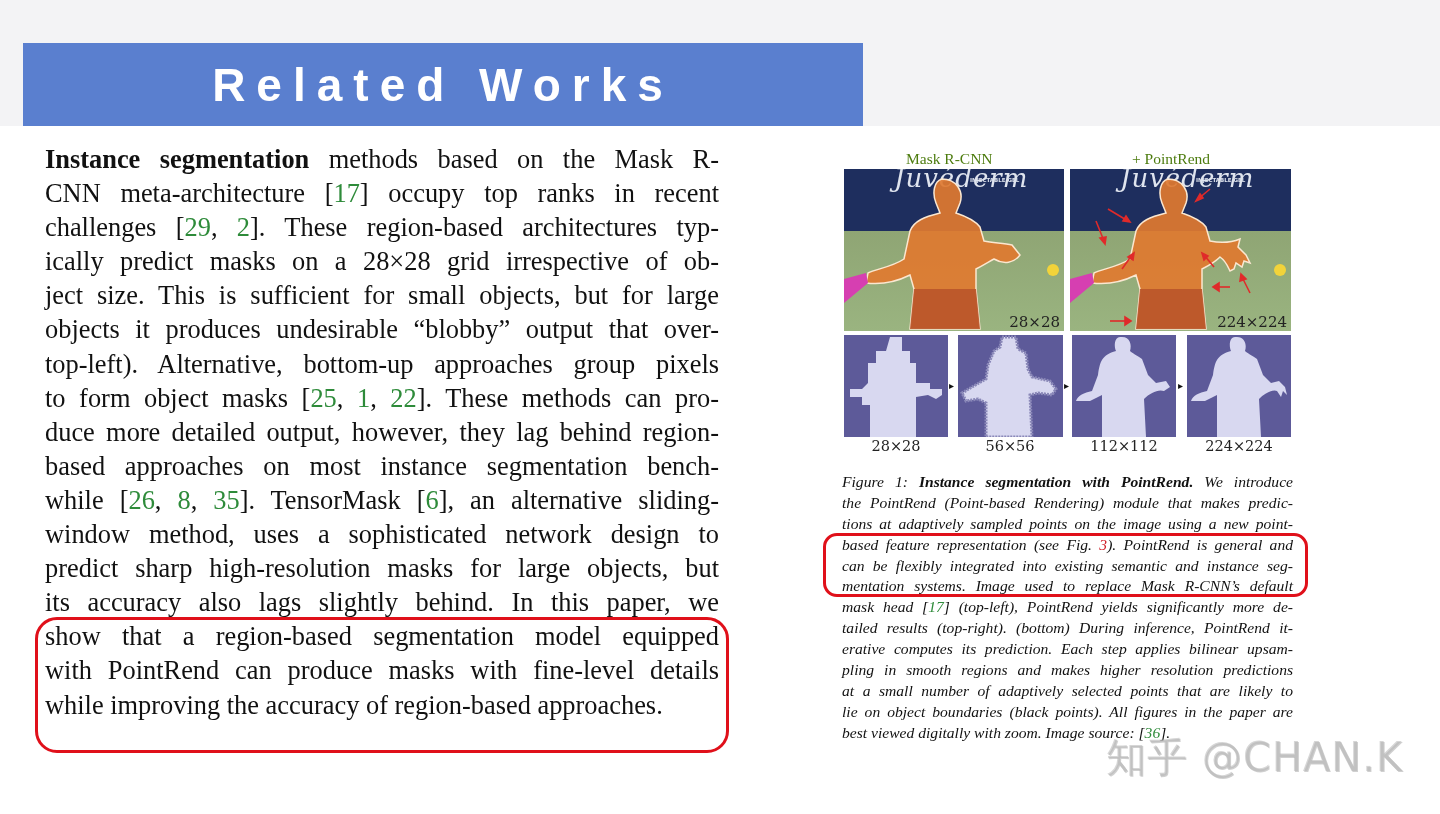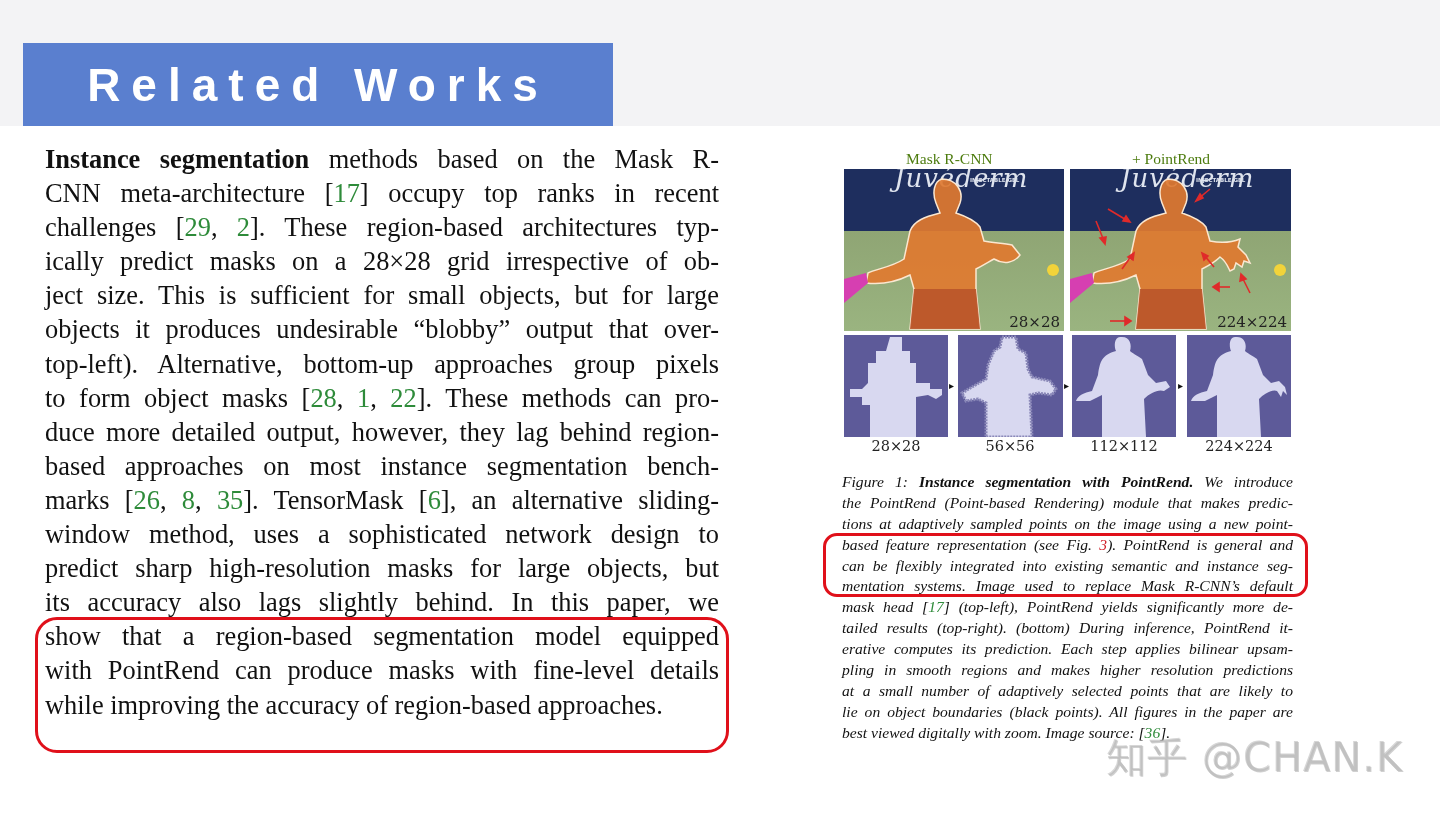--- a/index.html
+++ b/index.html
@@ -7,21 +7,21 @@
     width: 1440px; height: 814px; position: relative; overflow: hidden;
     background: #ffffff;
     font-family: "Liberation Serif", "DejaVu Serif", serif;
     color: #111;
   }
   .top-band {
     position: absolute; left: 0; top: 0; width: 1440px; height: 126px;
     background: #f3f3f5;
   }
   .title-bar {
-    position: absolute; left: 23px; top: 43px; width: 590px; height: 83px;
+    position: absolute; left: 23px; top: 43px; width: 840px; height: 83px;
     background: #5a7fcf;
     display: flex; align-items: center; justify-content: center;
   }
   .title-bar span {
     color: #fff; font-family: "Liberation Sans", "DejaVu Sans", sans-serif;
     font-weight: bold; font-size: 46px; letter-spacing: 11px;
     transform: scaleY(1.02);
   }
   .left-text {
     position: absolute; left: 45px; top: 142px; width: 674px;
@@ -95,24 +95,24 @@
 </div>
 
 <div class="left-text" id="left-text">
     <span class="line"><span class="bold">Instance segmentation</span><span> methods based on the Mask R-</span></span>
     <span class="line"><span>CNN meta-architecture [</span><span class="cite">17</span><span>] occupy top ranks in recent</span></span>
     <span class="line"><span>challenges [</span><span class="cite">29</span><span>, </span><span class="cite">2</span><span>].  These region-based architectures typ-</span></span>
     <span class="line"><span>ically predict masks on a 28×28 grid irrespective of ob-</span></span>
     <span class="line"><span>ject size.  This is sufficient for small objects, but for large</span></span>
     <span class="line"><span>objects it produces undesirable “blobby” output that over-</span></span>
     <span class="line"><span>top-left).  Alternative, bottom-up approaches group pixels</span></span>
-    <span class="line"><span>to form object masks [</span><span class="cite">28</span><span>, </span><span class="cite">1</span><span>, </span><span class="cite">22</span><span>].  These methods can pro-</span></span>
+    <span class="line"><span>to form object masks [</span><span class="cite">25</span><span>, </span><span class="cite">1</span><span>, </span><span class="cite">22</span><span>].  These methods can pro-</span></span>
     <span class="line"><span>duce more detailed output, however, they lag behind region-</span></span>
     <span class="line"><span>based approaches on most instance segmentation bench-</span></span>
-    <span class="line"><span>marks [</span><span class="cite">26</span><span>, </span><span class="cite">8</span><span>, </span><span class="cite">35</span><span>].  TensorMask [</span><span class="cite">6</span><span>], an alternative sliding-</span></span>
+    <span class="line"><span>while [</span><span class="cite">26</span><span>, </span><span class="cite">8</span><span>, </span><span class="cite">35</span><span>].  TensorMask [</span><span class="cite">6</span><span>], an alternative sliding-</span></span>
     <span class="line"><span>window method, uses a sophisticated network design to</span></span>
     <span class="line"><span>predict sharp high-resolution masks for large objects, but</span></span>
     <span class="line"><span>its accuracy also lags slightly behind.  In this paper, we</span></span>
     <span class="line"><span>show that a region-based segmentation model equipped</span></span>
     <span class="line"><span>with PointRend can produce masks with fine-level details</span></span>
     <span class="line last"><span>while improving the accuracy of region-based approaches.</span></span>
   </div>
 
 <div class="red-box left"></div>
 

